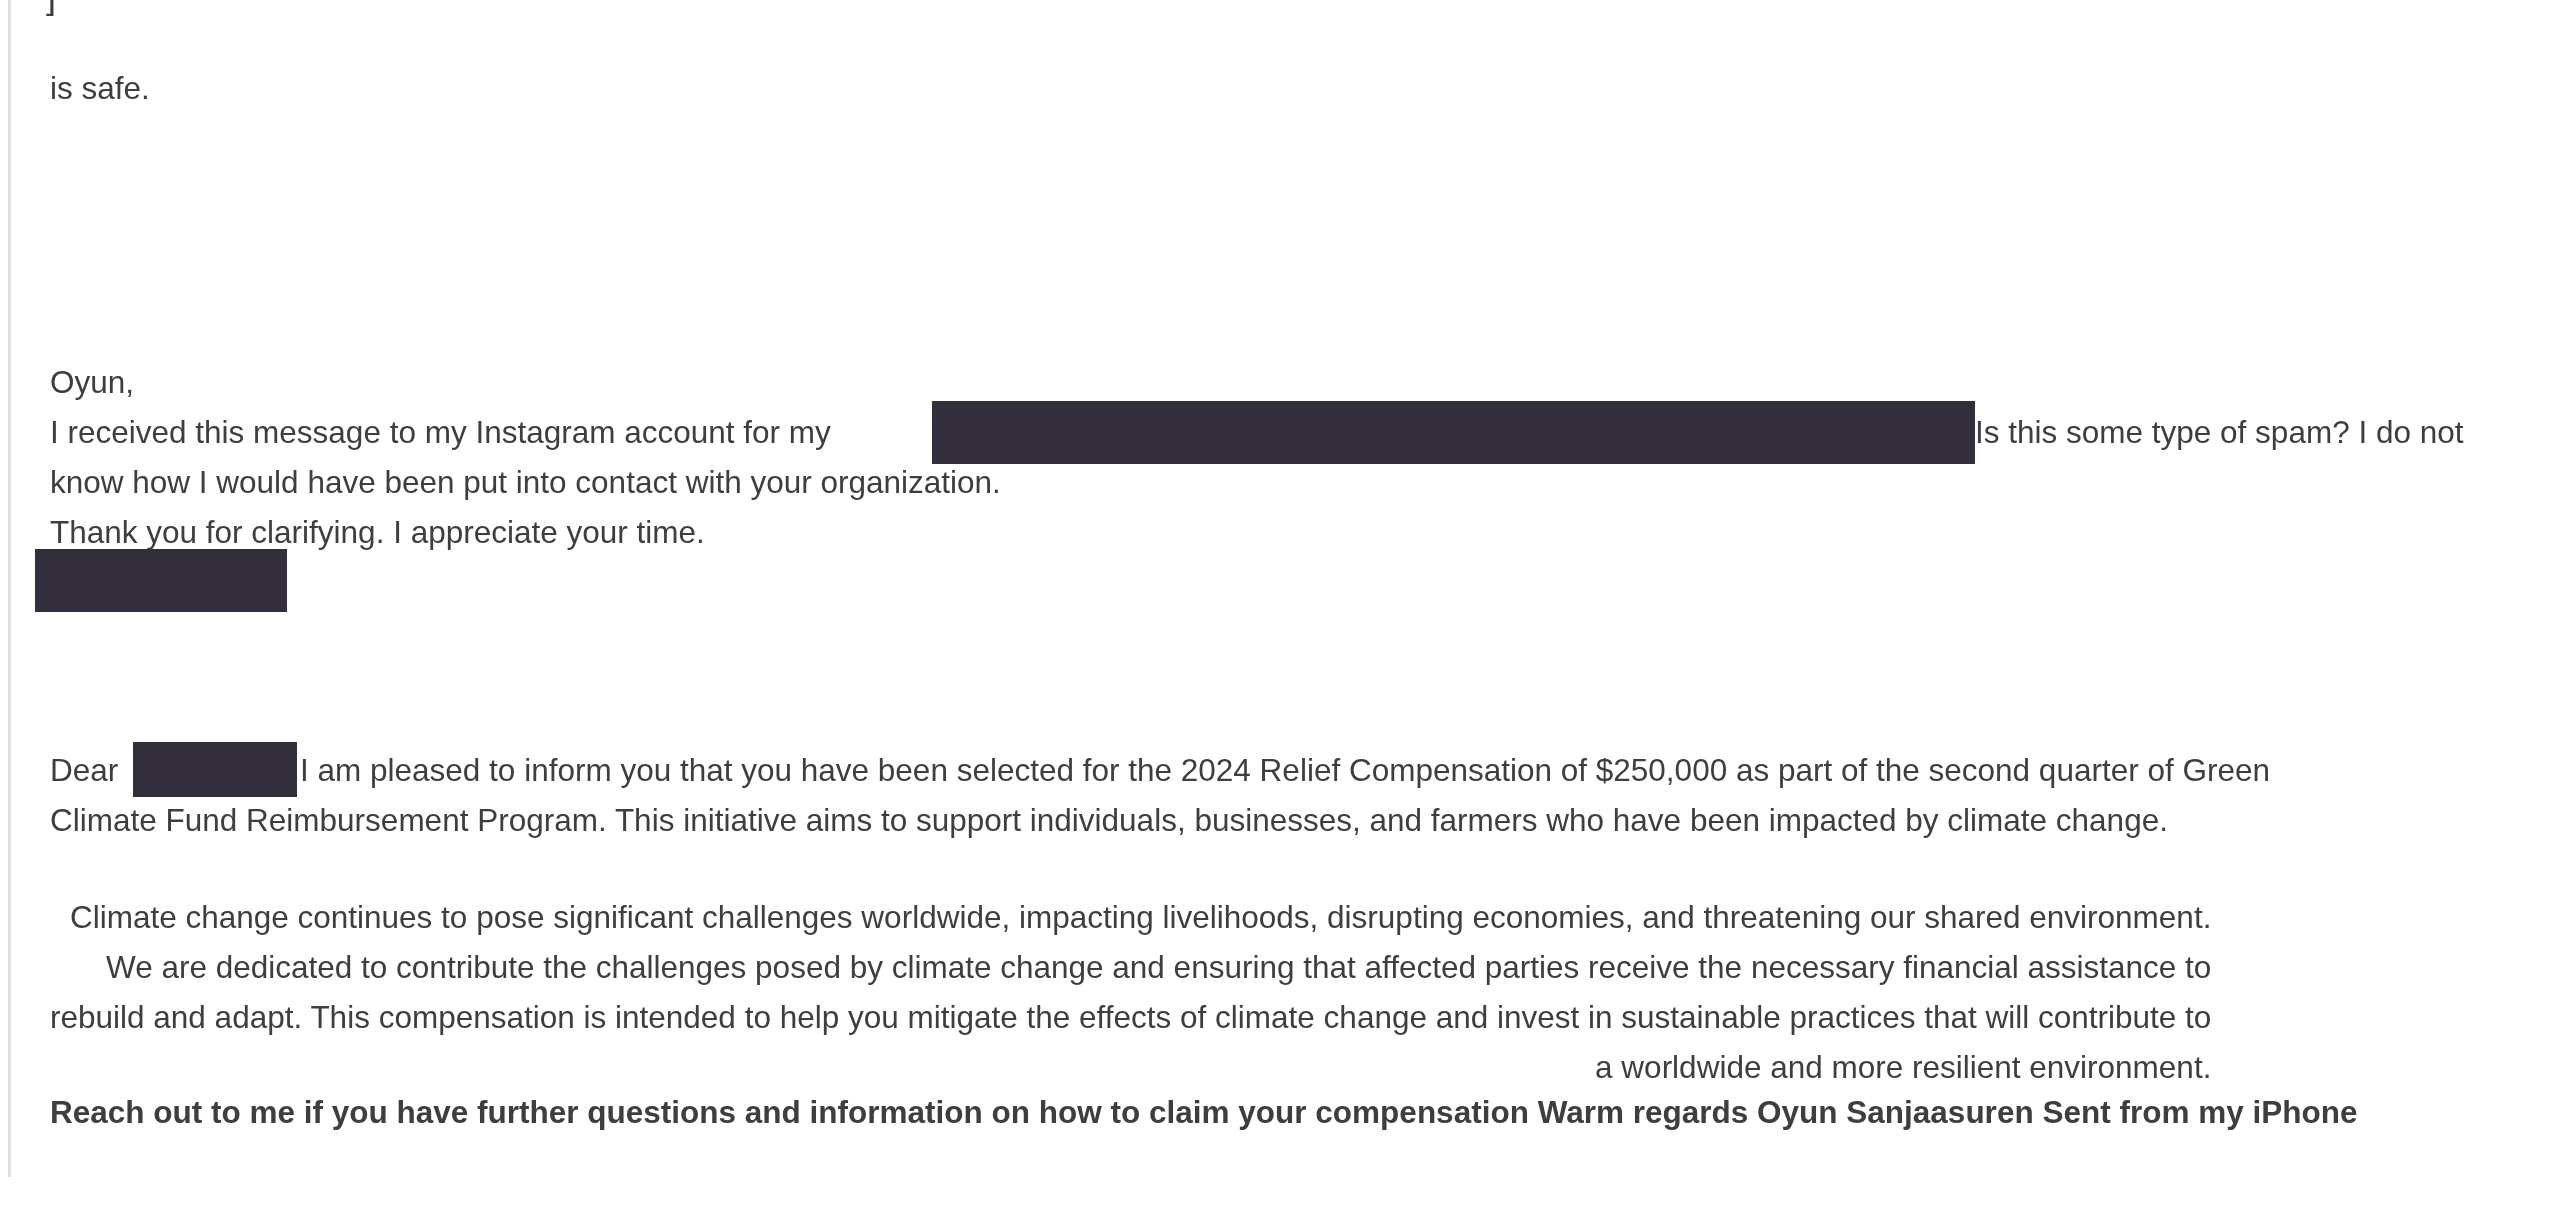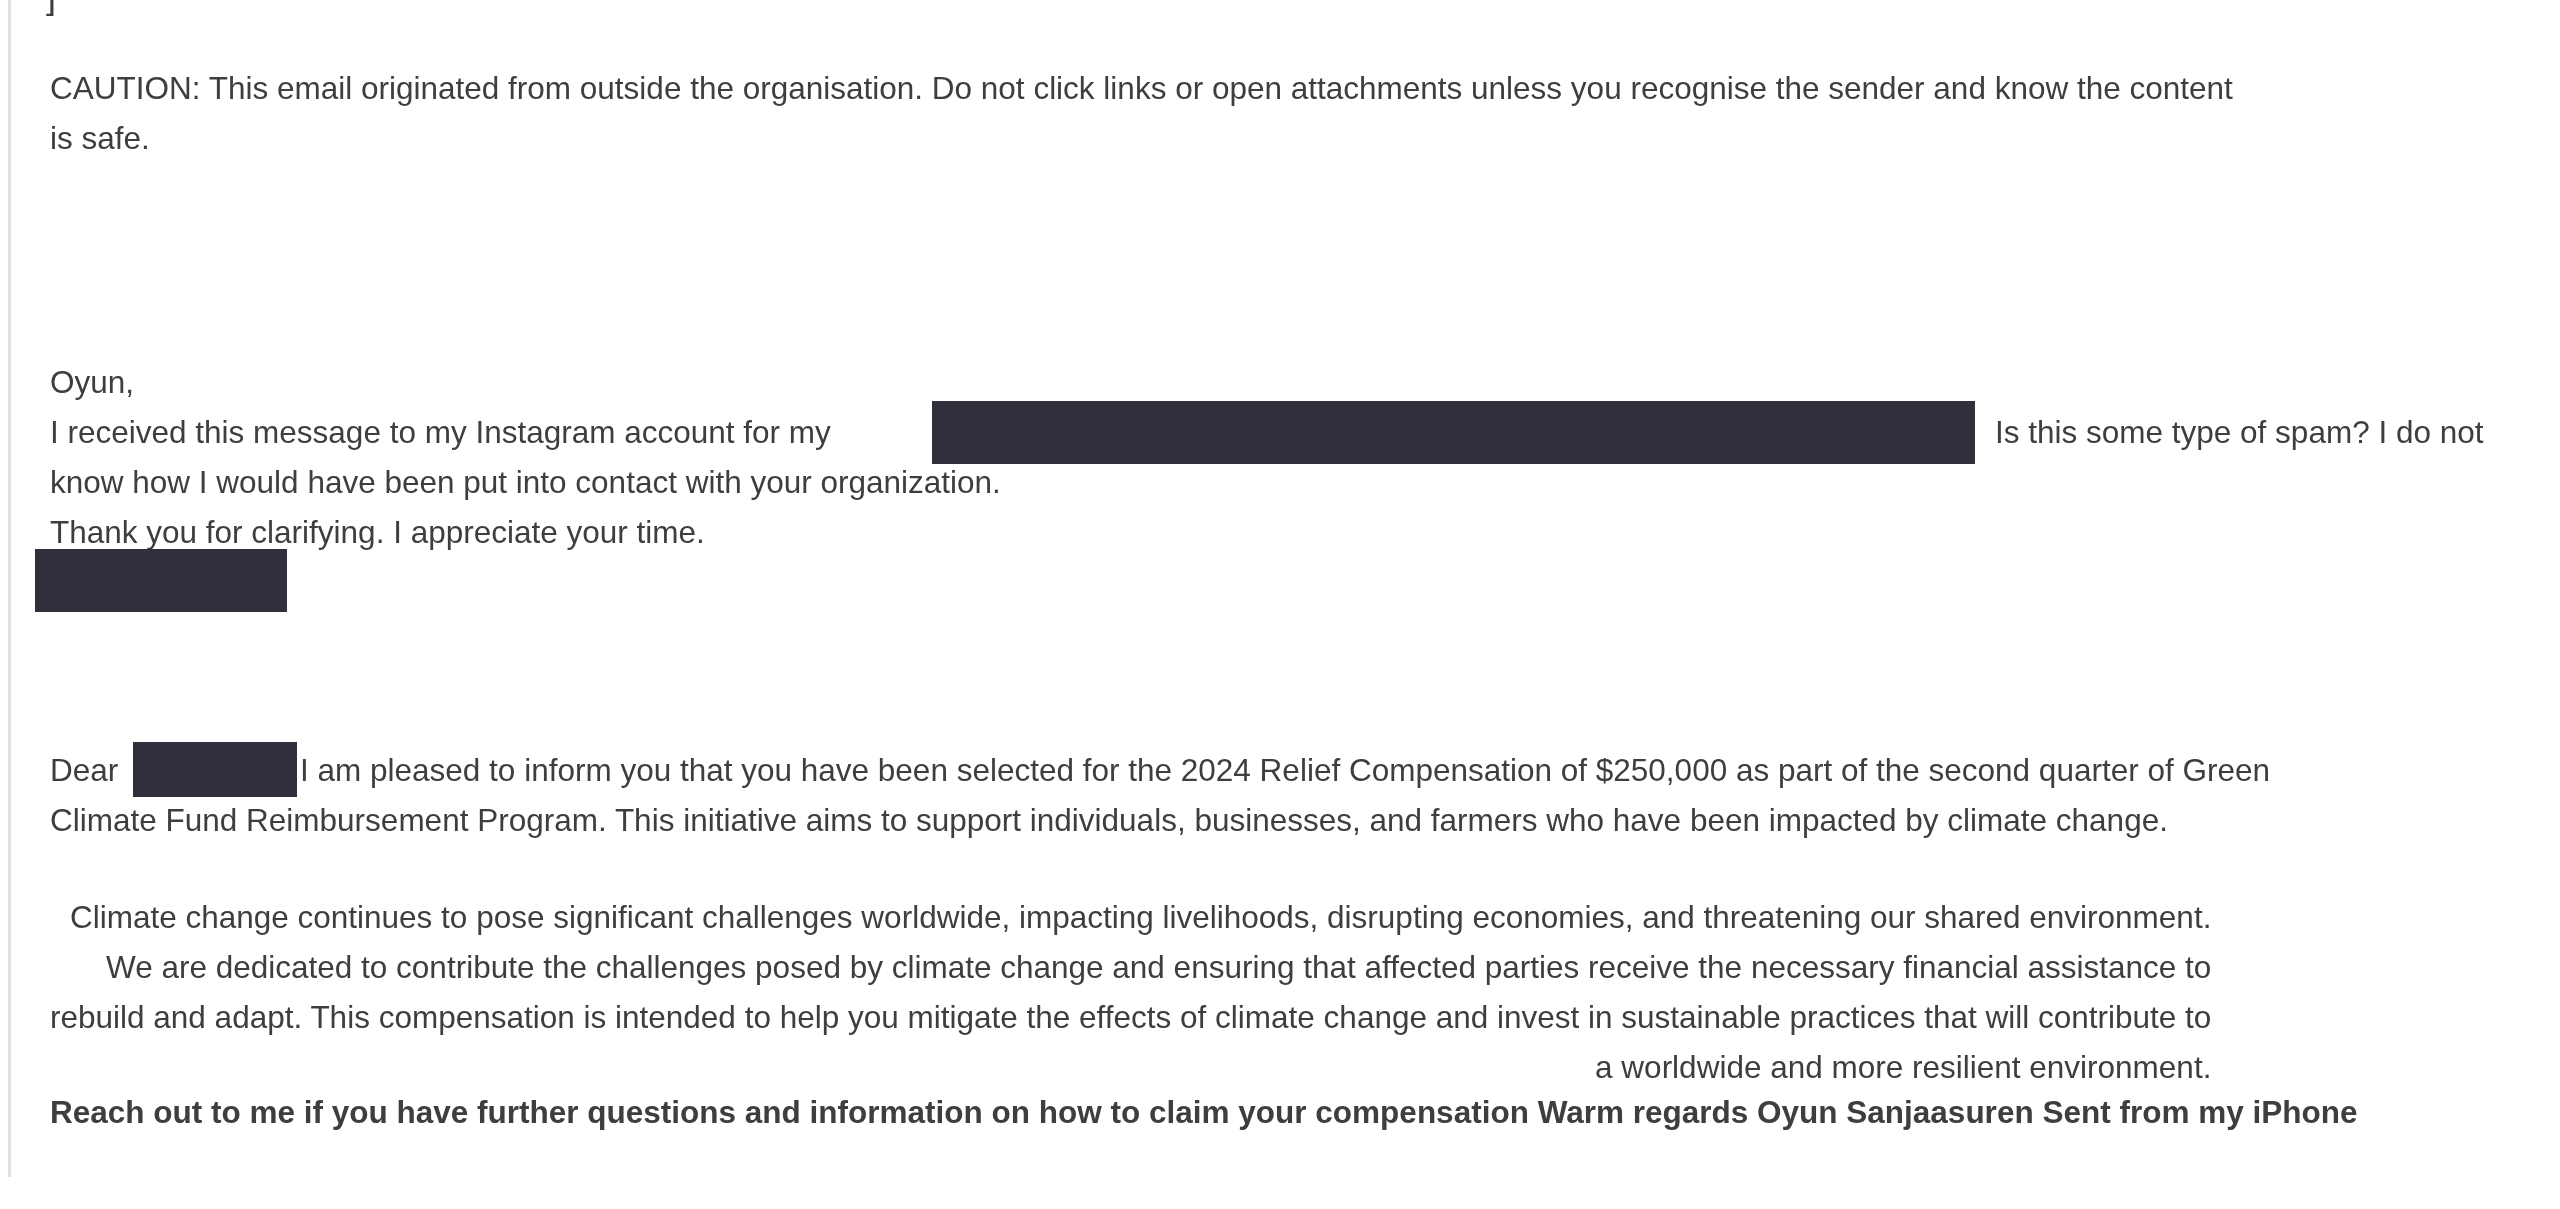--- a/index.html
+++ b/index.html
@@ -49,31 +49,30 @@
 </head>
 <body>
 
 <div id="canvas">
 
   <div class="pane-border"></div>
 
   <div class="clipped-bracket">]</div>
 
   <div class="block" style="top: 63px;">
-    <div class="line">CAUTION: This email originated from outside the organisation. Do not click links or open attachments unless you recognise the sender and know the content</div>
     <div class="line">is safe.</div>
   </div>
 
   <div class="block" style="top: 357px;">
     <div class="line">Oyun,</div>
 
     <div class="line rel">
       <span>I received this message to my Instagram account for my </span>
       <span class="redaction" style="left: 882px; top: -6px; width: 1043px; height: 63px;"></span>
-      <span class="suffix-abs" style="left: 1925px; margin-left: 20px;">Is this some type of spam? I do not</span>
+      <span class="suffix-abs" style="left: 1925px;">Is this some type of spam? I do not</span>
     </div>
 
     <div class="line">know how I would have been put into contact with your organization.</div>
     <div class="line">Thank you for clarifying. I appreciate your time.</div>
   </div>
 
   <div class="redaction" style="left: 35px; top: 549px; width: 252px; height: 63px;"></div>
 
   <div class="block" style="top: 745px;">
     <div class="line rel">

